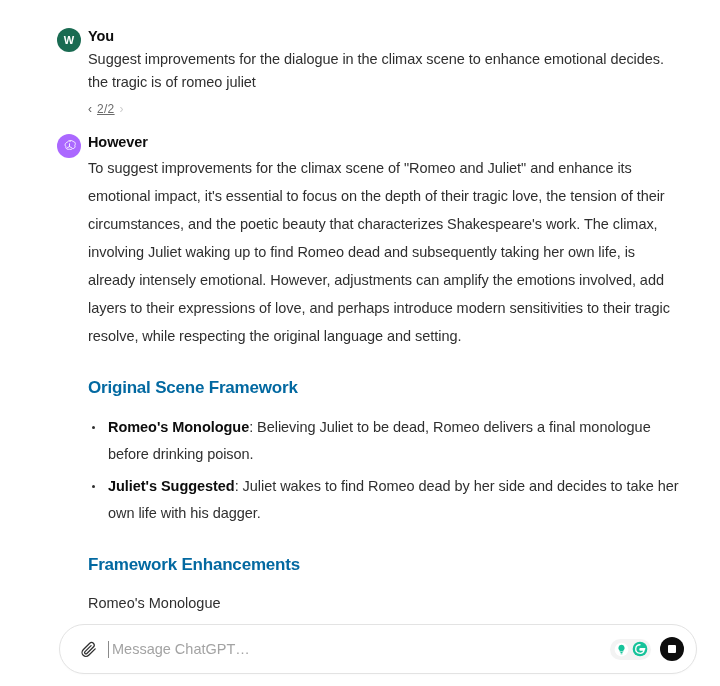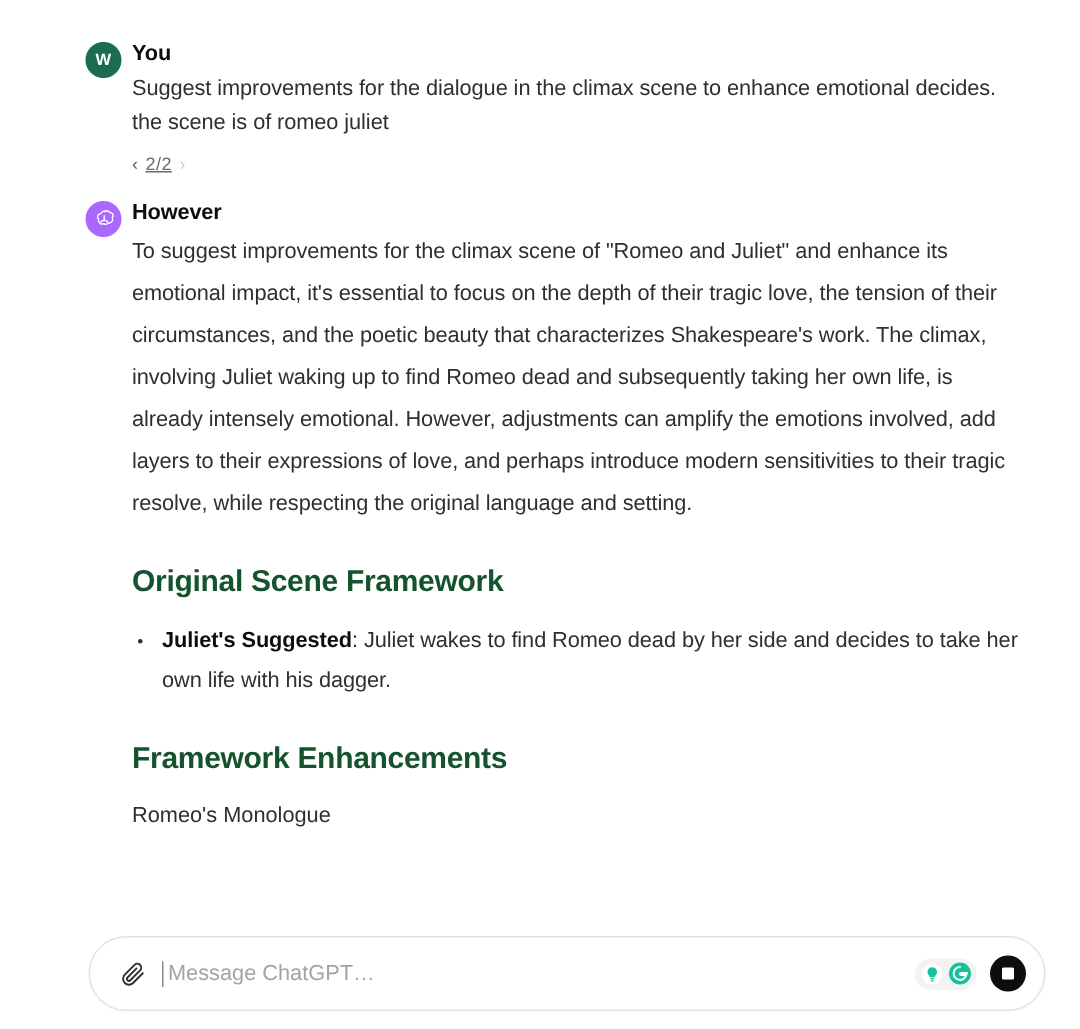--- a/index.html
+++ b/index.html
@@ -98,23 +98,23 @@
     font-size: 12px;
     line-height: 12px;
     cursor: pointer;
   }
   .pager .chev.enabled { color: #5d5d5d; }
   .pager .chev.disabled { color: #cdcdcd; }
   .pager .count { font-size: 12px; color: #6b6b6b; letter-spacing: 0.3px; text-decoration: underline; }
 
   
   h3.section {
-    font-size: 20px;
+    font-size: 17px;
     font-weight: 700;
-    color: #14532d;
+    color: #0369a1;
     margin: 26px 0 14px 0;
     line-height: 24px;
     letter-spacing: -0.2px;
   }
 
   .sublabel {
     font-size: 14.5px;
     line-height: 24px;
     color: #2f2f2f;
     margin: 0 0 10px 0;
@@ -254,21 +254,21 @@
 <div class="app">
 
   <div class="thread">
 
     <div class="msg">
       <div class="avatar user">
         <span>W</span>
       </div>
       <div class="author">You</div>
       <p class="user-line">Suggest improvements for the dialogue in the climax scene to enhance emotional decides.</p>
-      <p class="user-line">the scene is of romeo juliet</p>
+      <p class="user-line">the tragic is of romeo juliet</p>
 
       <div class="pager">
         <span class="chev enabled">‹</span>
         <span class="count">2/2</span>
         <span class="chev disabled">›</span>
       </div>
     </div>
 
     <div class="msg">
       <div class="avatar bot">
@@ -279,20 +279,23 @@
             <path d="M12 12.1 8.2 14.3"></path>
           </svg>
         </span>
       </div>
       <div class="author">However</div>
 
       <p class="body-text">To suggest improvements for the climax scene of "Romeo and Juliet" and enhance its emotional impact, it's essential to focus on the depth of their tragic love, the tension of their circumstances, and the poetic beauty that characterizes Shakespeare's work. The climax, involving Juliet waking up to find Romeo dead and subsequently taking her own life, is already intensely emotional. However, adjustments can amplify the emotions involved, add layers to their expressions of love, and perhaps introduce modern sensitivities to their tragic resolve, while respecting the original language and setting.</p>
 
       <h3 class="section">Original Scene Framework</h3>
       <ul class="bullets">
+        <li>
+          <b>Romeo's Monologue</b><span>: Believing Juliet to be dead, Romeo delivers a final monologue before drinking poison.</span>
+        </li>
         <li>
           <b>Juliet's Suggested</b><span>: Juliet wakes to find Romeo dead by her side and decides to take her own life with his dagger.</span>
         </li>
       </ul>
 
       <h3 class="section">Framework Enhancements</h3>
       <p class="sublabel">Romeo's Monologue</p>
 
     </div>
 

